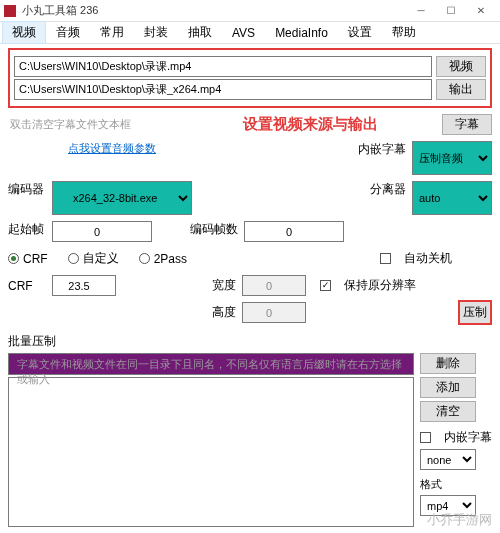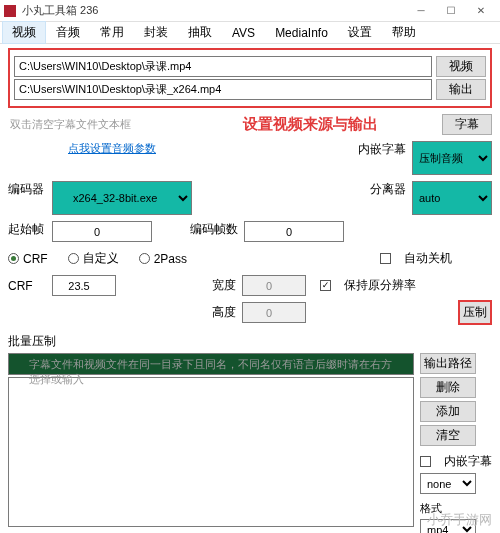--- a/index.html
+++ b/index.html
@@ -36,21 +36,21 @@
   .radio .dot { width: 11px; height: 11px; border: 1px solid #555; border-radius: 50%; display: inline-flex; align-items: center; justify-content: center; }
   .radio.checked .dot::after { content: ""; width: 5px; height: 5px; background: #3a7a3a; border-radius: 50%; }
   .chk { display: flex; align-items: center; gap: 13px; font-size: 12px; }
   .chk .box { width: 11px; height: 11px; border: 1px solid #555; background: #fff; display: inline-flex; align-items: center; justify-content: center; }
   .chk.checked .box::after { content: "✓"; font-size: 9px; color: #000; line-height: 1; }
   .dim-row { display: flex; align-items: center; margin: 4px 0; }
   .spacer { flex: 1; }
   .red-btn { border: 2px solid #e13b3b; width: 34px; height: 25px; background: #e1e1e1; text-align: center; line-height: 21px; }
   .sec-title { font-size: 12px; color: #000; margin: 8px 0 3px 0; }
   .batch-row { display: flex; align-items: flex-start; }
-  .batch-text { flex: 1; height: 22px; border: 1px solid #7a7a7a; background: #14532d; font-size: 11px; color: #999; padding: 3px 20px; }
+  .batch-text { flex: 1; height: 22px; border: 1px solid #7a7a7a; background: #701a75; font-size: 11px; color: #999; padding: 3px 8px; }
   .batch-btns { display: flex; flex-direction: column; gap: 3px; margin-left: 6px; }
   .batch-btn { width: 56px; height: 21px; border: 1px solid #adadad; background: #e1e1e1; text-align: center; line-height: 19px; font-size: 12px; }
   .batch-list { border: 1px solid #7a7a7a; background: #fff; height: 150px; margin-top: 2px; }
   .batch-select { width: 56px; height: 21px; border: 1px solid #7a7a7a; background: #fff; font-size: 11px; padding: 0 2px; }
   .batch-lbl { font-size: 11px; color: #000; margin-top: 4px; }
   .watermark { position: absolute; bottom: 4px; right: 8px; color: #bbb; font-size: 13px; }
   .greydim { background: #f0f0f0; color: #888; }
 </style>
 </head>
 <body>
@@ -168,21 +168,20 @@
     <div class="red-btn">压制</div>
   </div>
 
   <div class="sec-title">批量压制</div>
   <div class="batch-row">
     <div style="flex:1">
       <div class="batch-text">字幕文件和视频文件在同一目录下且同名，不同名仅有语言后缀时请在右方选择或输入</div>
       <div class="batch-list"></div>
     </div>
     <div class="batch-btns">
-      <div class="batch-btn">输出路径</div>
       <div class="batch-btn">删除</div>
       <div class="batch-btn">添加</div>
       <div class="batch-btn">清空</div>
       <div class="chk" style="margin-top:4px">
           <span class="box"></span>
           <span>内嵌字幕</span>
         </div>
       <select class="batch-select"><option>none</option></select>
       <div class="batch-lbl">格式</div>
       <select class="batch-select"><option>mp4</option></select>

